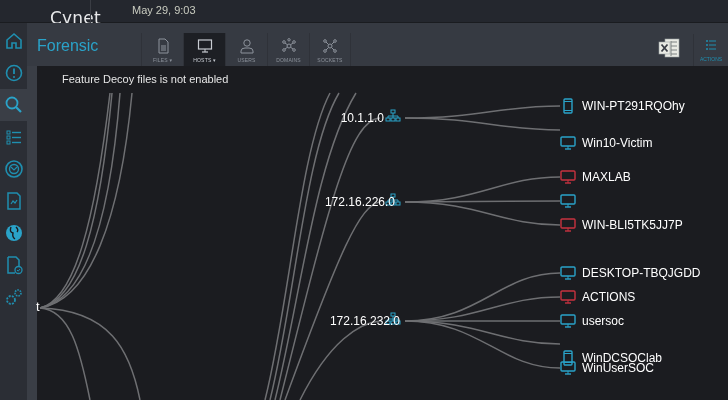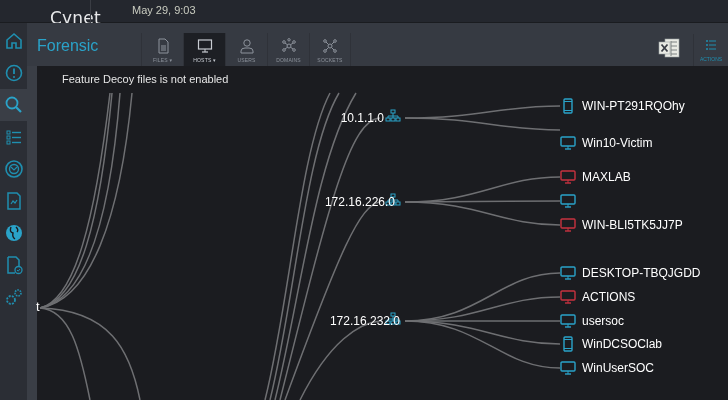--- a/index.html
+++ b/index.html
@@ -335,21 +335,21 @@
   <span class="hname">ACTIONS</span>
 </div>
 <div class="host" style="left:560px;top:312px">
   <svg viewBox="0 0 16 16">
       <rect x="1" y="2" width="14" height="9" rx="1" fill="none" stroke="#2aa3c9" stroke-width="1.4"></rect>
       <line x1="8" y1="11" x2="8" y2="14" stroke="#2aa3c9"></line>
       <line x1="5" y1="14" x2="11" y2="14" stroke="#2aa3c9" stroke-width="1.4"></line>
     </svg>
   <span class="hname">usersoc</span>
 </div>
-<div class="host" style="left:560px;top:335px">
+<div class="host" style="left:560px;top:349px">
   <svg viewBox="0 0 16 16">
       <rect x="4" y="1" width="8" height="14" rx="1" fill="none" stroke="#2aa3c9" stroke-width="1.4"></rect>
       <line x1="4" y1="3.5" x2="12" y2="3.5" stroke="#2aa3c9"></line>
       <line x1="4" y1="12.5" x2="12" y2="12.5" stroke="#2aa3c9"></line>
     </svg>
   <span class="hname">WinDCSOClab</span>
 </div>
 <div class="host" style="left:560px;top:359px">
   <svg viewBox="0 0 16 16">
       <rect x="1" y="2" width="14" height="9" rx="1" fill="none" stroke="#2aa3c9" stroke-width="1.4"></rect>

